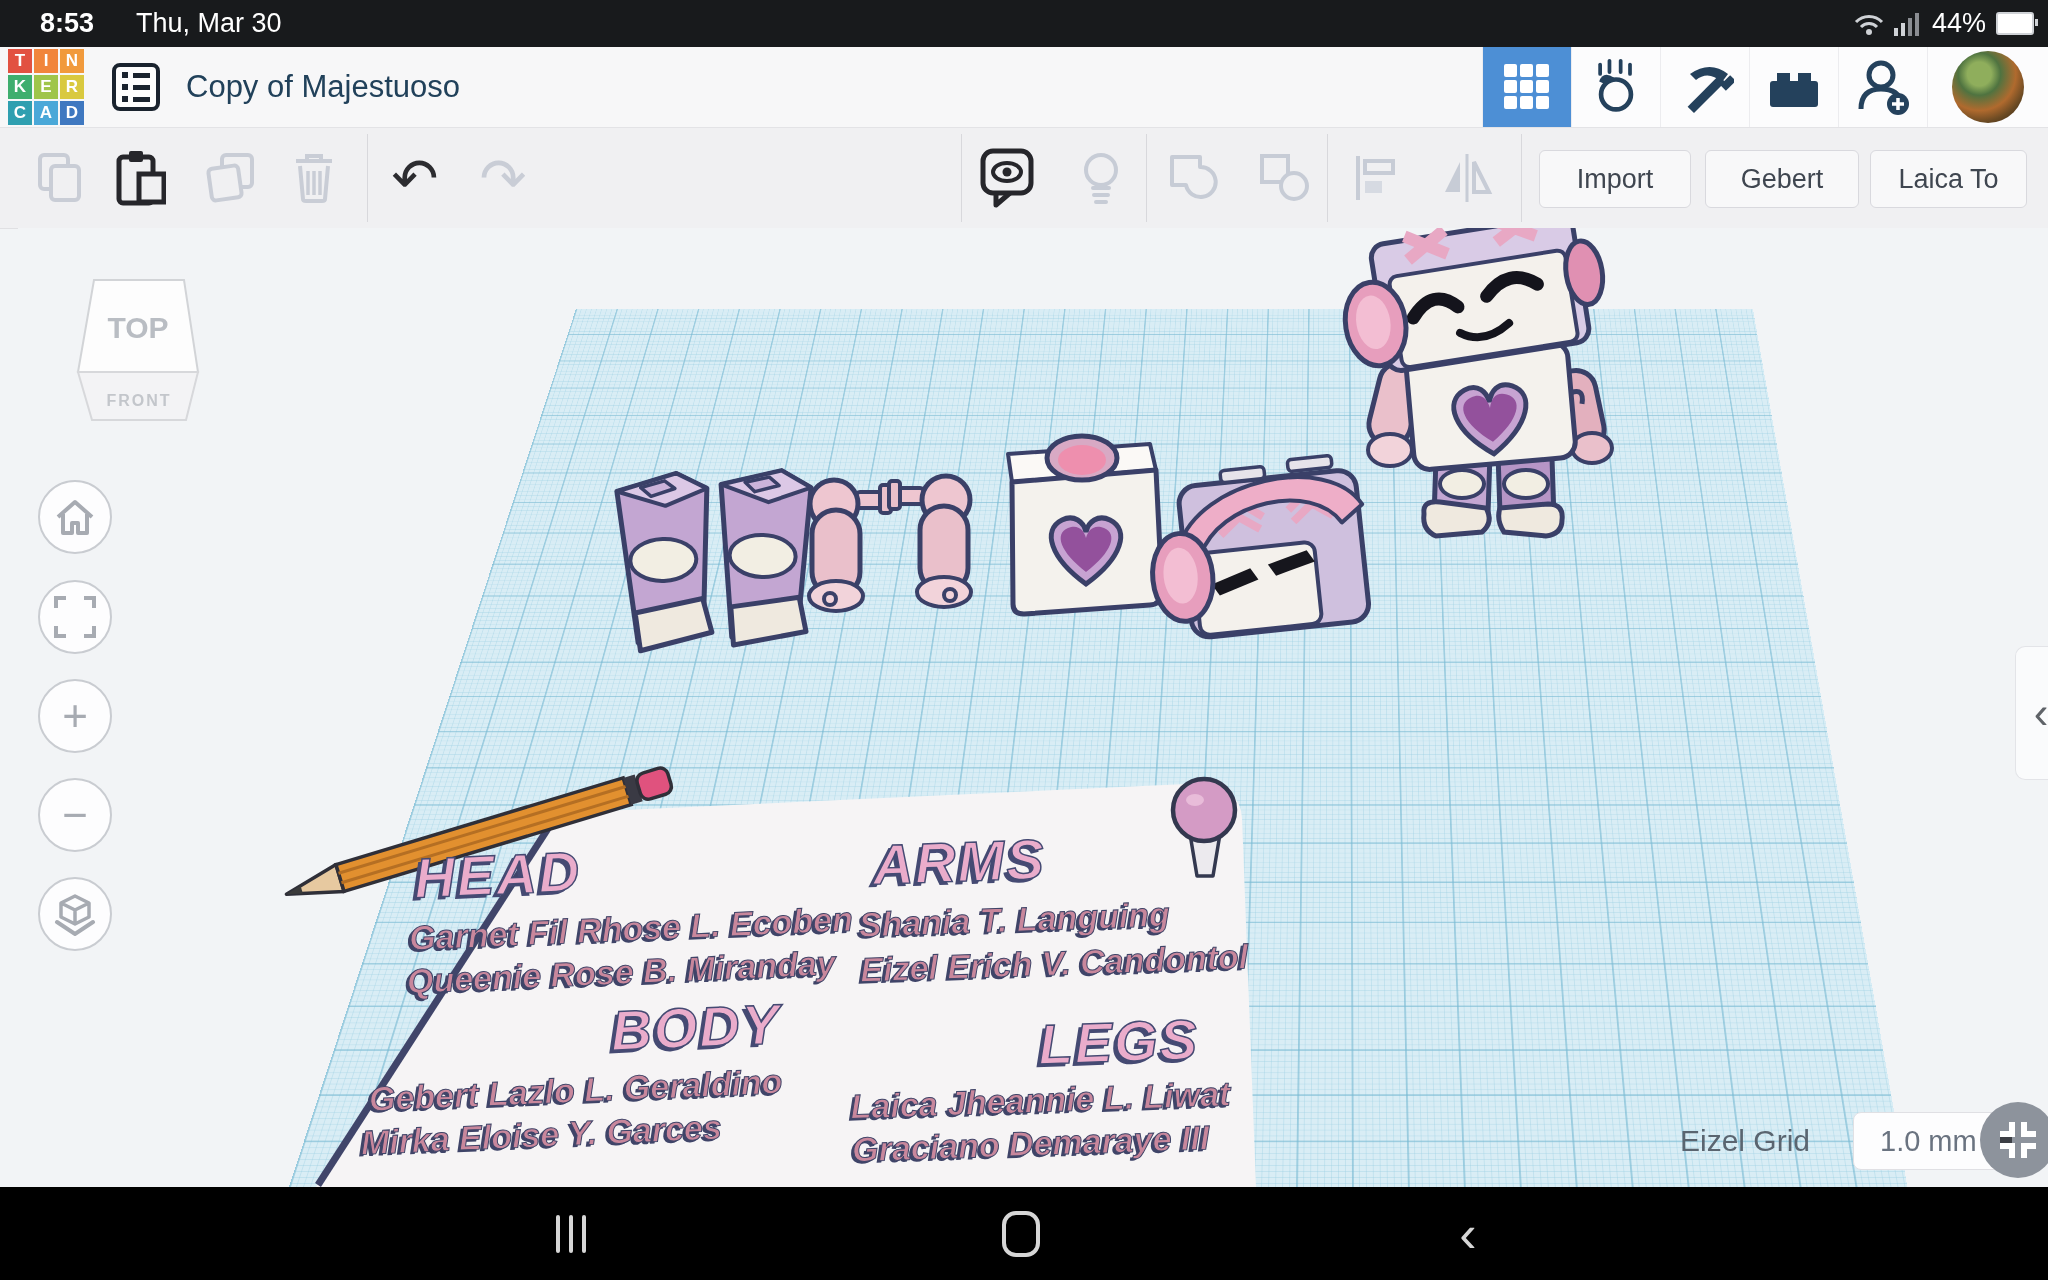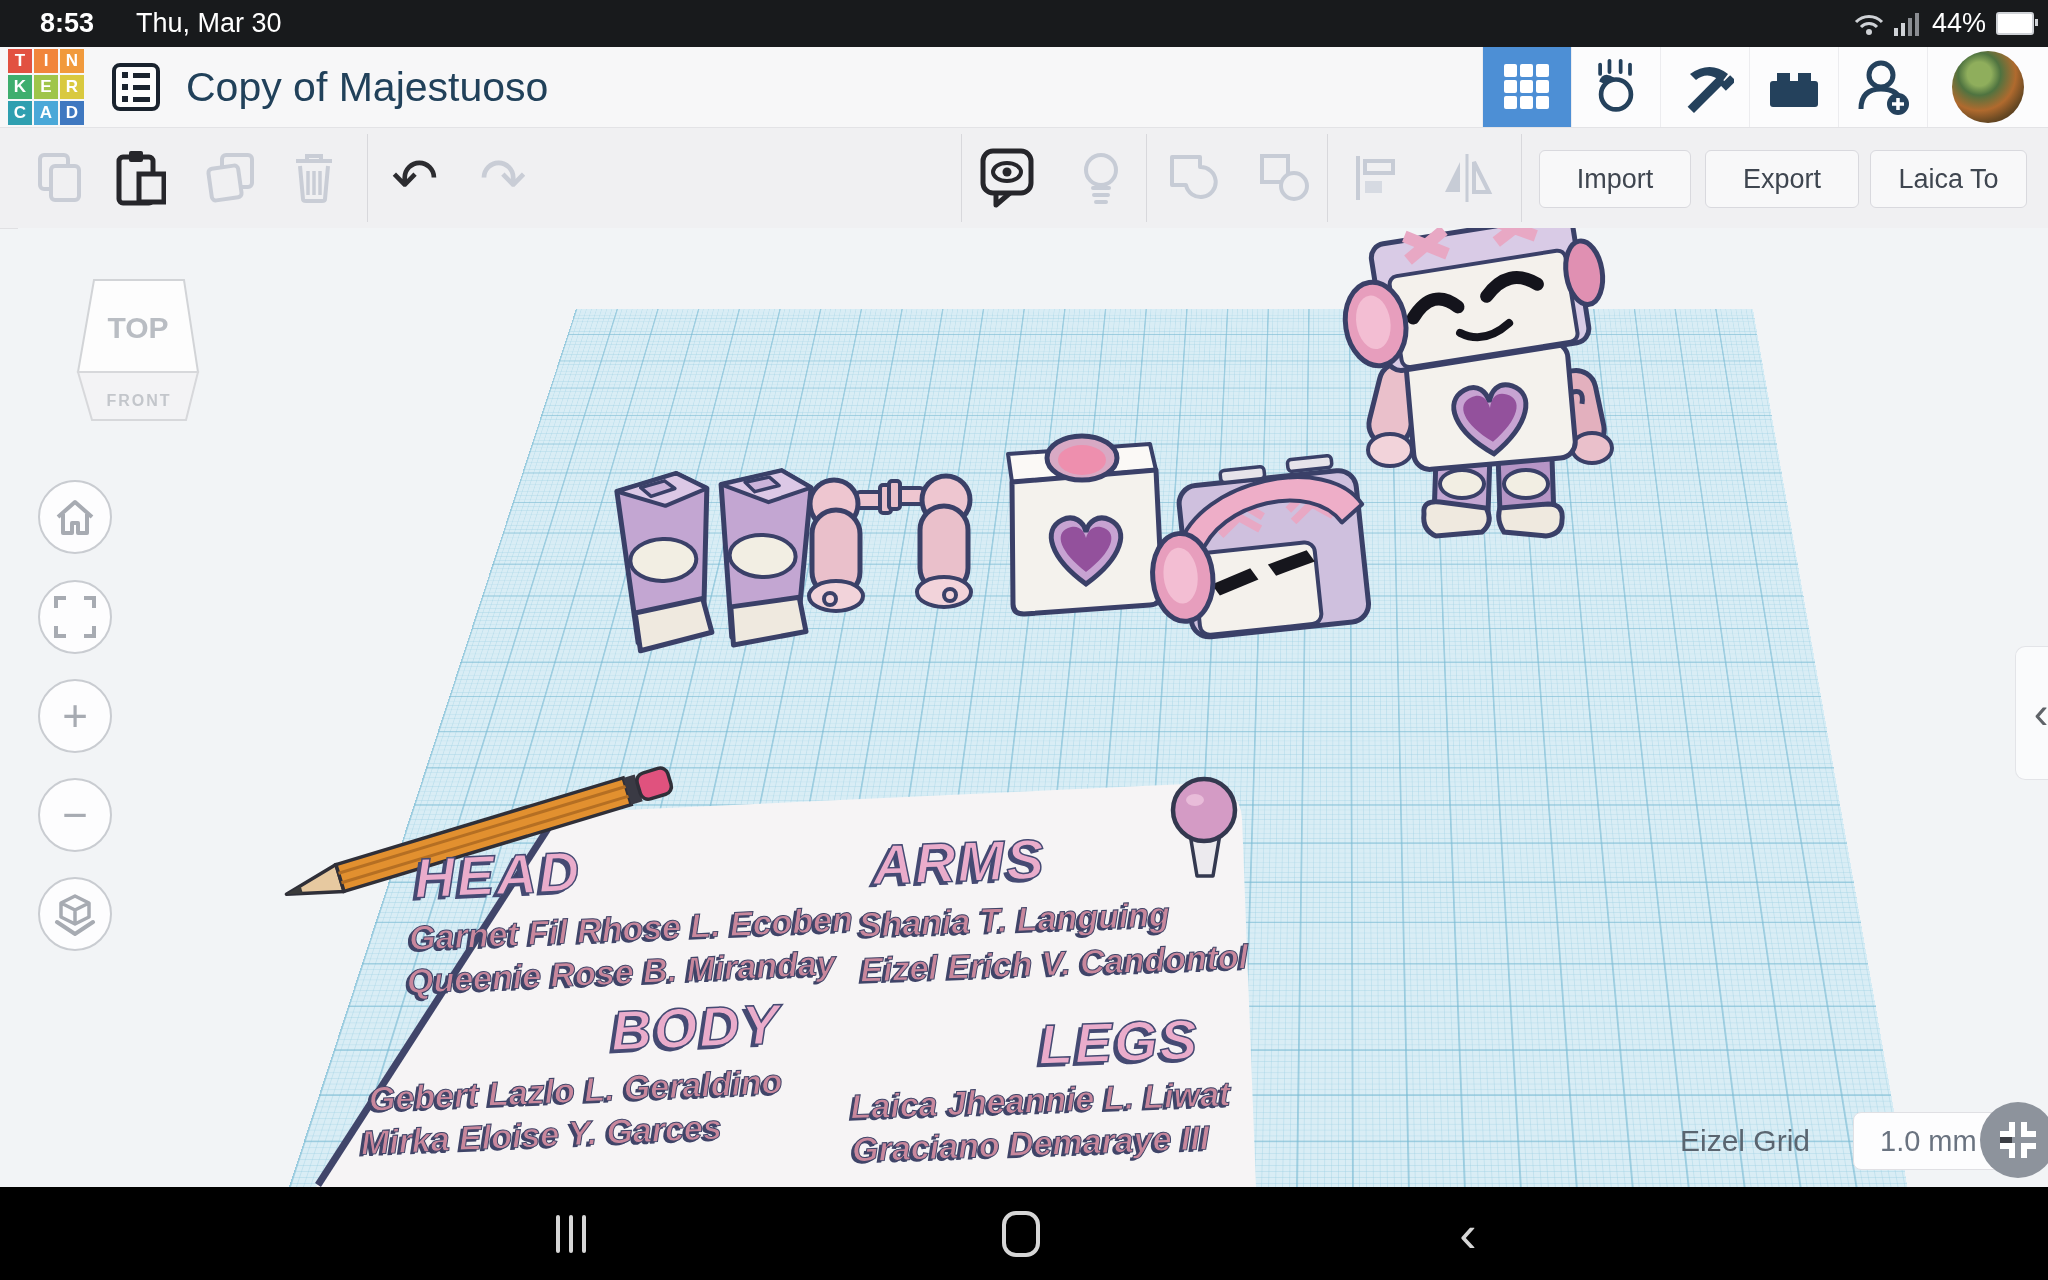--- a/index.html
+++ b/index.html
@@ -22,21 +22,21 @@
         grid-template-columns:repeat(3,24px);grid-template-rows:repeat(3,24px);gap:2px;}
   .logo span{display:flex;align-items:center;justify-content:center;color:#fff;
              font-weight:bold;font-size:17px;}
   .list-btn{position:absolute;left:112px;top:16px;width:48px;height:48px;border:4px solid #1a232e;
             border-radius:8px;box-sizing:border-box;display:flex;flex-direction:column;
             justify-content:center;gap:6px;padding:0 6px;background:#fdfdfd;}
   .list-btn i{display:flex;align-items:center;gap:5px;}
   .list-btn i:before{content:"";width:6px;height:6px;background:#1a232e;}
   .list-btn i:after{content:"";flex:1;height:5px;background:#1a232e;}
   .doc-title{position:absolute;left:186px;top:0;height:80px;display:flex;align-items:center;
-             font-size:41px;color:#21415a;font-weight:500;}
+             font-size:31px;color:#21415a;font-weight:500;}
   .hdr-icons{position:absolute;right:0;top:0;height:80px;display:flex;}
   .hdr-cell{width:88px;height:80px;display:flex;align-items:center;justify-content:center;
             background:#fcfcfd;border-left:1px solid #ececef;}
   .hdr-cell.active{background:#4d8fd5;}
   .avatar-cell{width:120px;background:#fcfcfd;border-left:1px solid #ececef;
                display:flex;align-items:center;justify-content:center;}
   .avatar{width:72px;height:72px;border-radius:50%;
           background:radial-gradient(circle at 38% 32%,#8fae5c 0 18%,#4f7340 32%,#b06a2e 55%,#6b4a23 72%,#221b10 100%);}
 
   
@@ -275,21 +275,21 @@
   <div class="tb-icon" style="left:1432px;width:70px">
     <svg width="52" height="48" viewBox="0 0 52 48">
       <polygon points="4,38 19,8 19,38" fill="#c7ccd6"></polygon>
       <polygon points="48,38 33,8 33,38" stroke="#c7ccd6" stroke-width="4" fill="none"></polygon>
       <path d="M26 0 V48" stroke="#c7ccd6" stroke-width="3"></path>
     </svg>
   </div>
   <div class="tb-sep" style="left:1521px"></div>
 
   <div class="tb-btn" style="left:1539px;width:150px">Import</div>
-  <div class="tb-btn" style="left:1705px;width:152px">Export</div>
+  <div class="tb-btn" style="left:1705px;width:152px">Gebert</div>
   <div class="tb-btn" style="left:1870px;width:155px">Laica To</div>
 </div>
 
 <div class="viewport">
   <div class="workplane"></div>
 
   <svg class="scene" viewBox="0 0 2048 959">
     <defs>
       <g id="legpart">
         <polygon points="14,26 74,10 104,26 96,160 30,178" fill="#c3a6d2" stroke="#3a4068" stroke-width="5" stroke-linejoin="round"></polygon>

